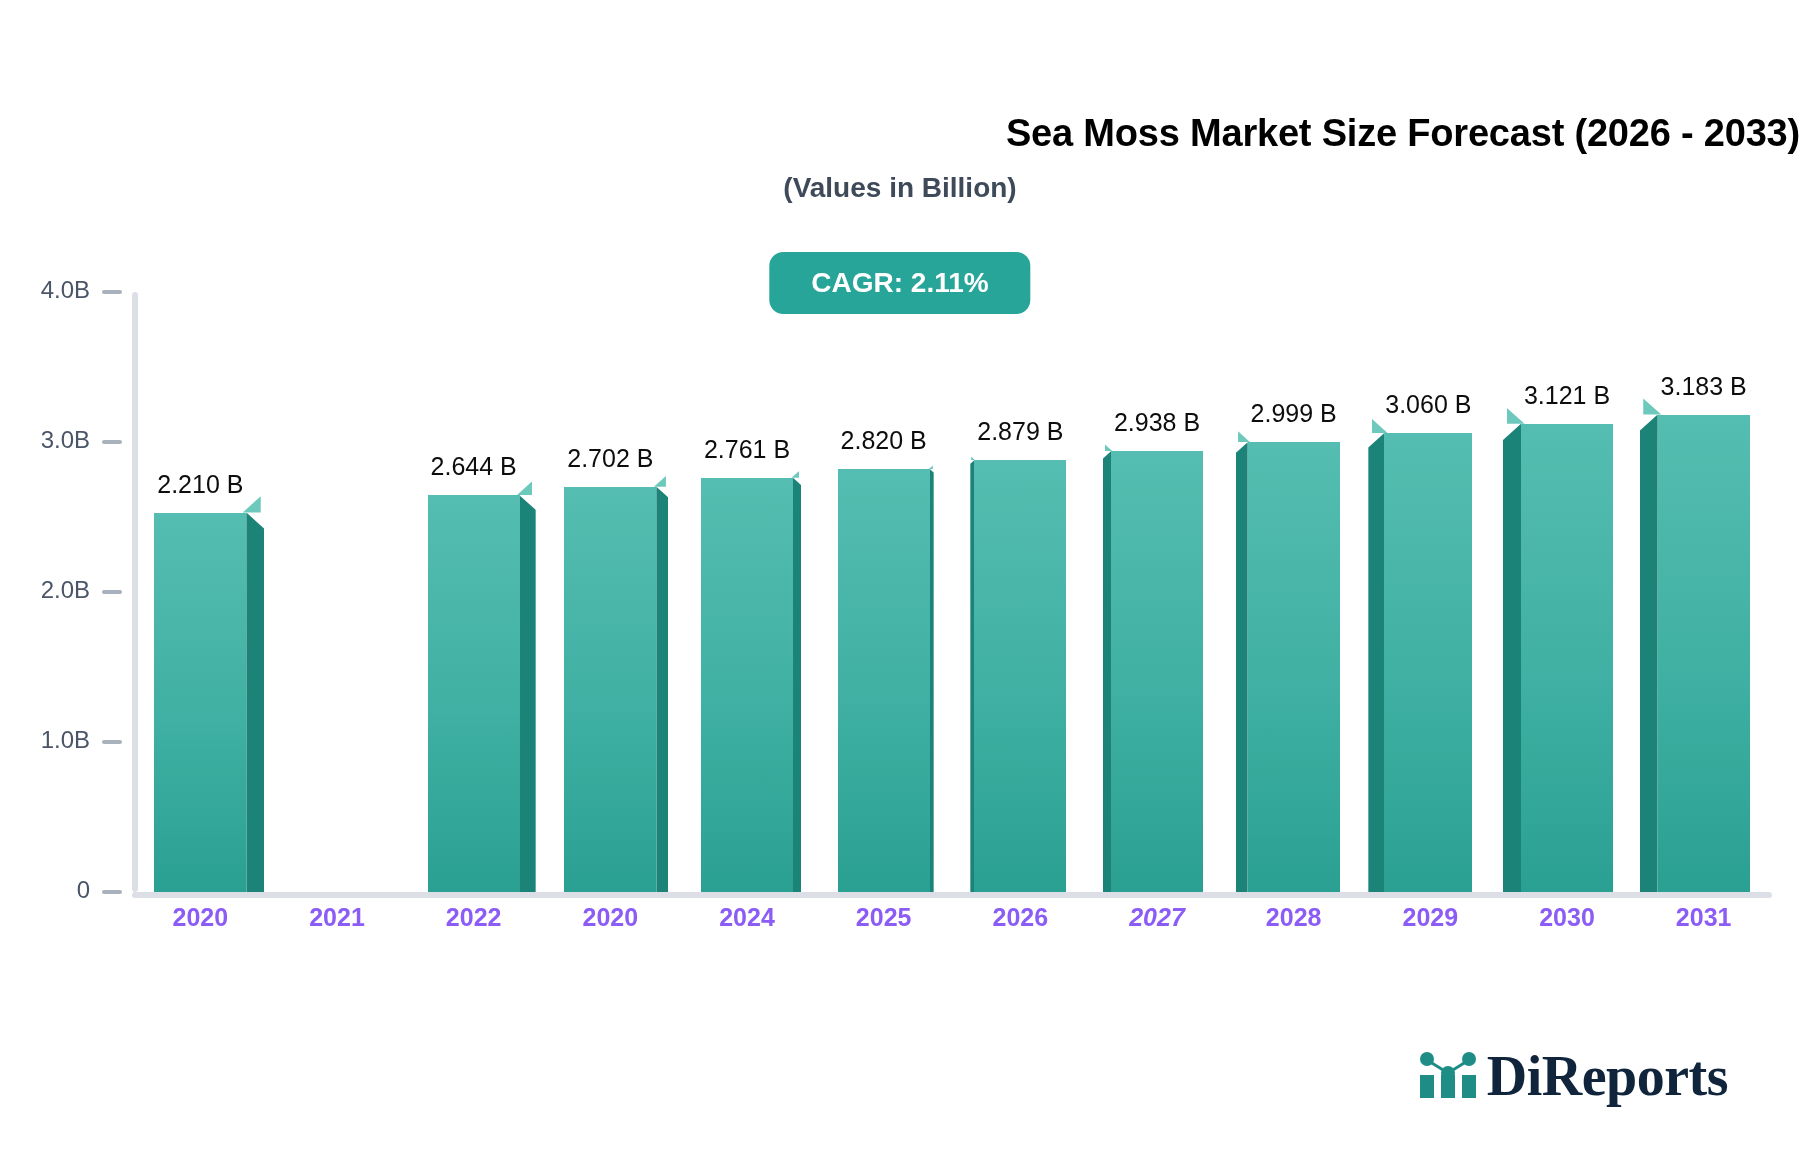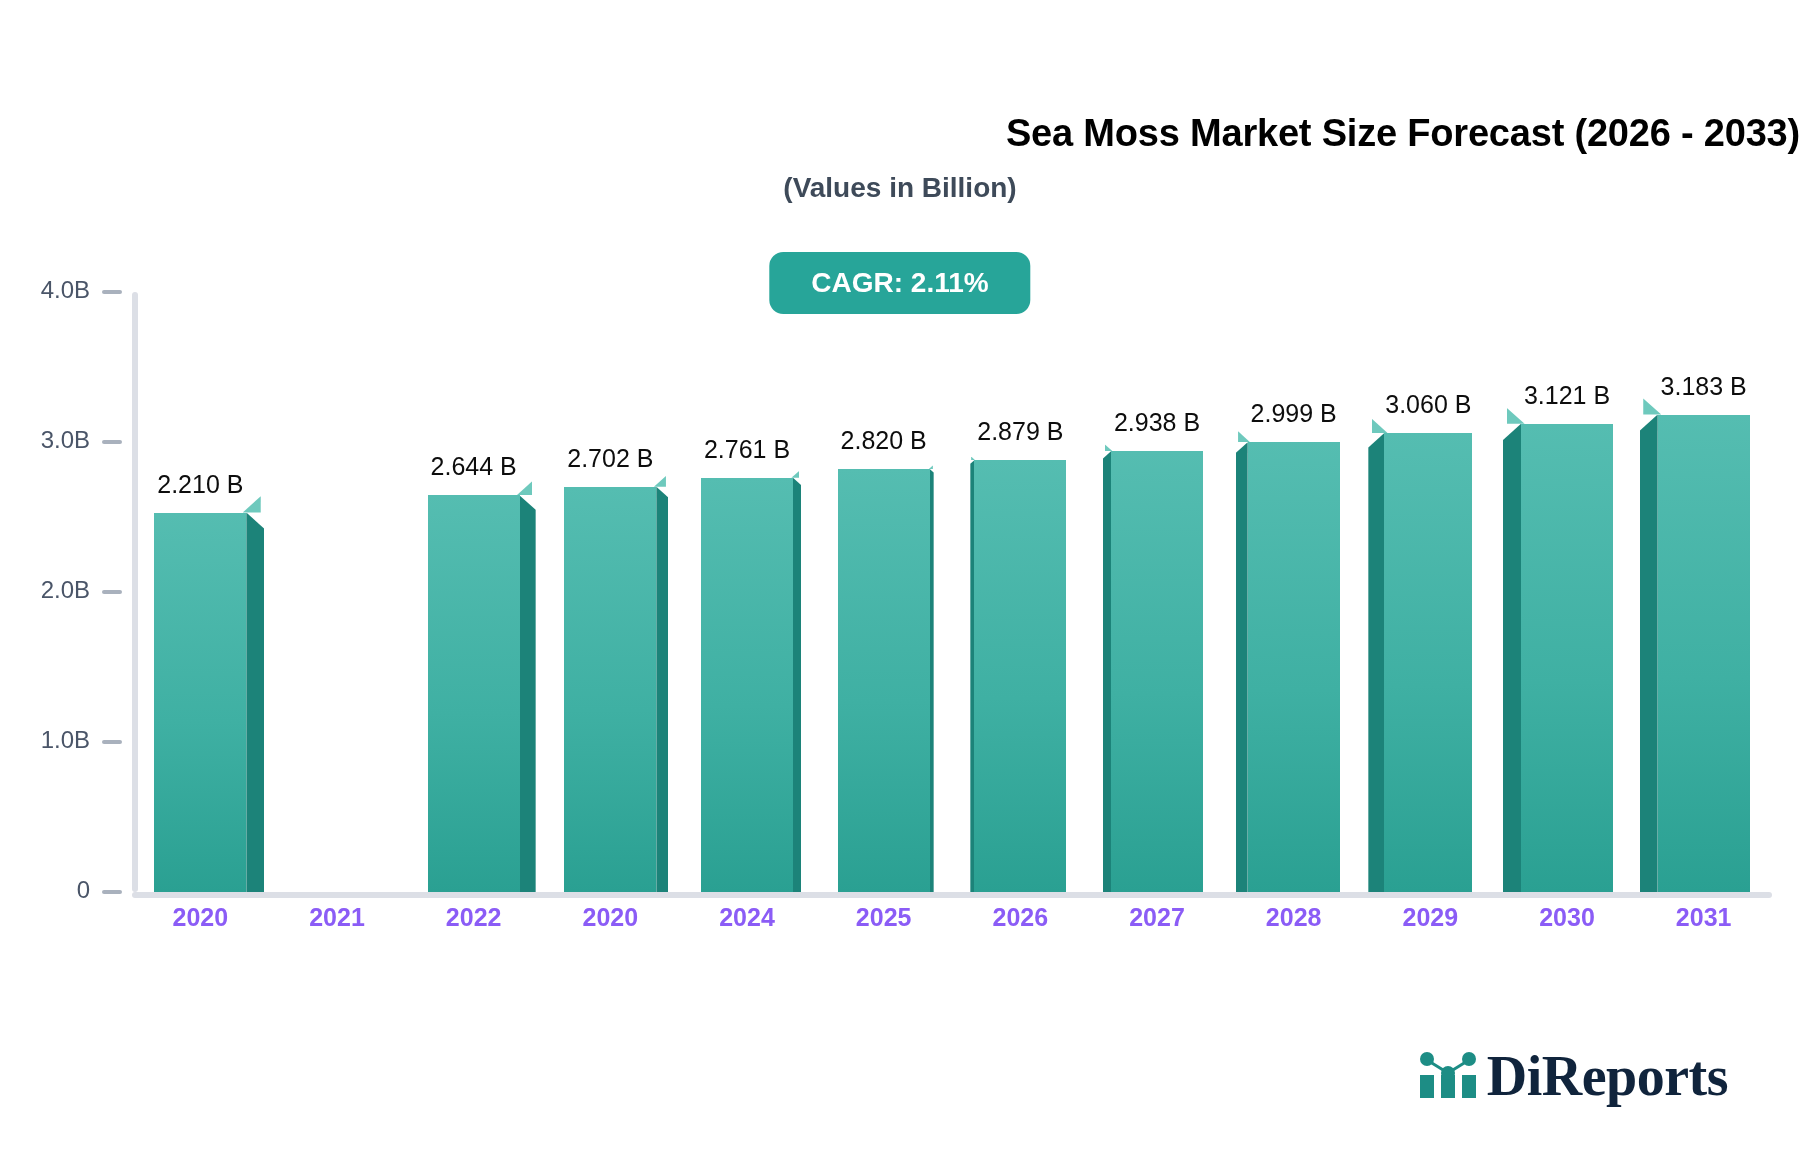--- a/index.html
+++ b/index.html
@@ -241,21 +241,21 @@
   </div>
 
   <div class="xlabels" id="xlabels">
       <div class="xlabel" style="left: 0px; width: 136.667px;">2020</div>
       <div class="xlabel" style="left: 136.667px; width: 136.667px;">2021</div>
       <div class="xlabel" style="left: 273.333px; width: 136.667px;">2022</div>
       <div class="xlabel" style="left: 410px; width: 136.667px;">2020</div>
       <div class="xlabel" style="left: 546.667px; width: 136.667px;">2024</div>
       <div class="xlabel" style="left: 683.333px; width: 136.667px;">2025</div>
       <div class="xlabel" style="left: 820px; width: 136.667px;">2026</div>
-      <div class="xlabel" style="left: 956.667px; width: 136.667px;">2027</div>
+      <div class="xlabel" style="left: 956.667px; width: 136.667px; font-style: italic;">2027</div>
       <div class="xlabel" style="left: 1093.33px; width: 136.667px;">2028</div>
       <div class="xlabel" style="left: 1230px; width: 136.667px;">2029</div>
       <div class="xlabel" style="left: 1366.67px; width: 136.667px;">2030</div>
       <div class="xlabel" style="left: 1503.33px; width: 136.667px;">2031</div>
     </div>
 
   <div class="logo">
     <span class="logo-mark">
       <svg width="62" height="52" viewBox="0 0 62 52">
         <line x1="10" y1="12" x2="31" y2="25" stroke="#1d8d85" stroke-width="3"></line>

